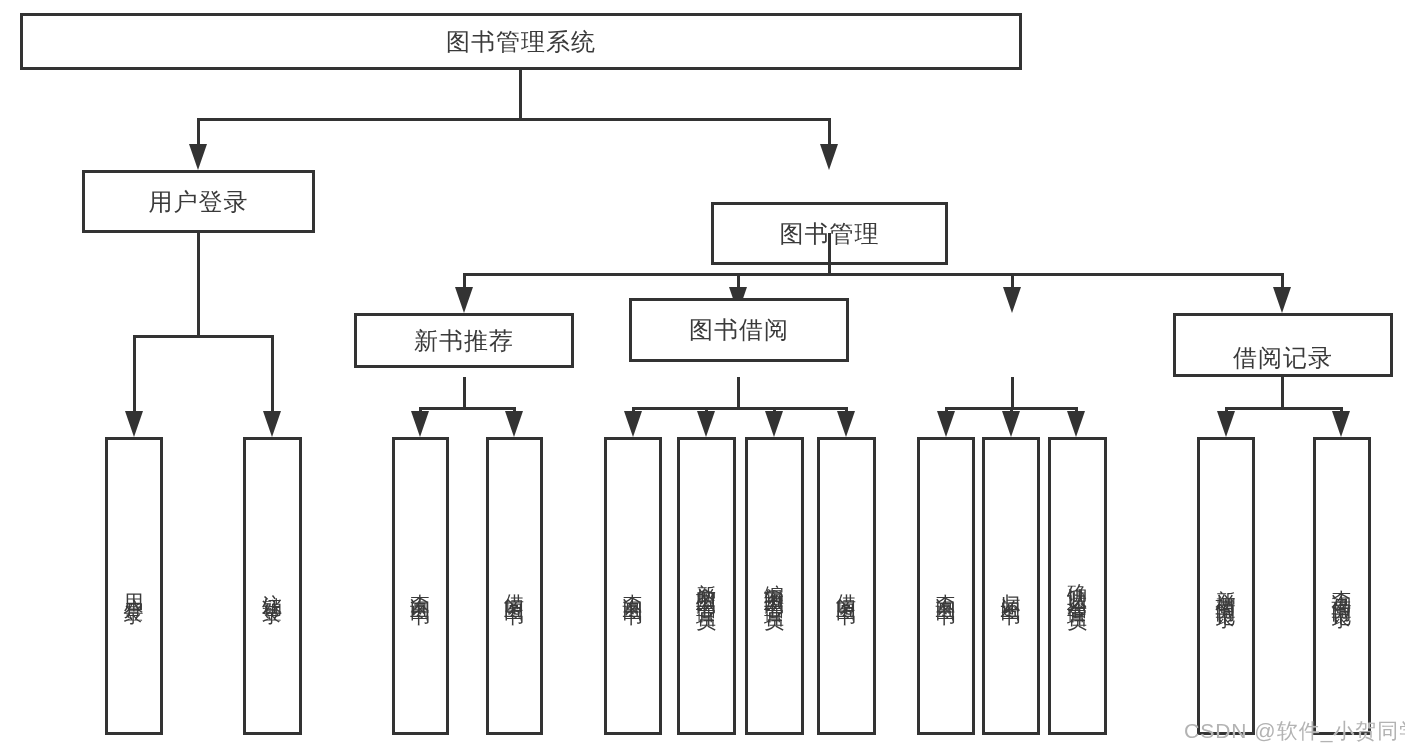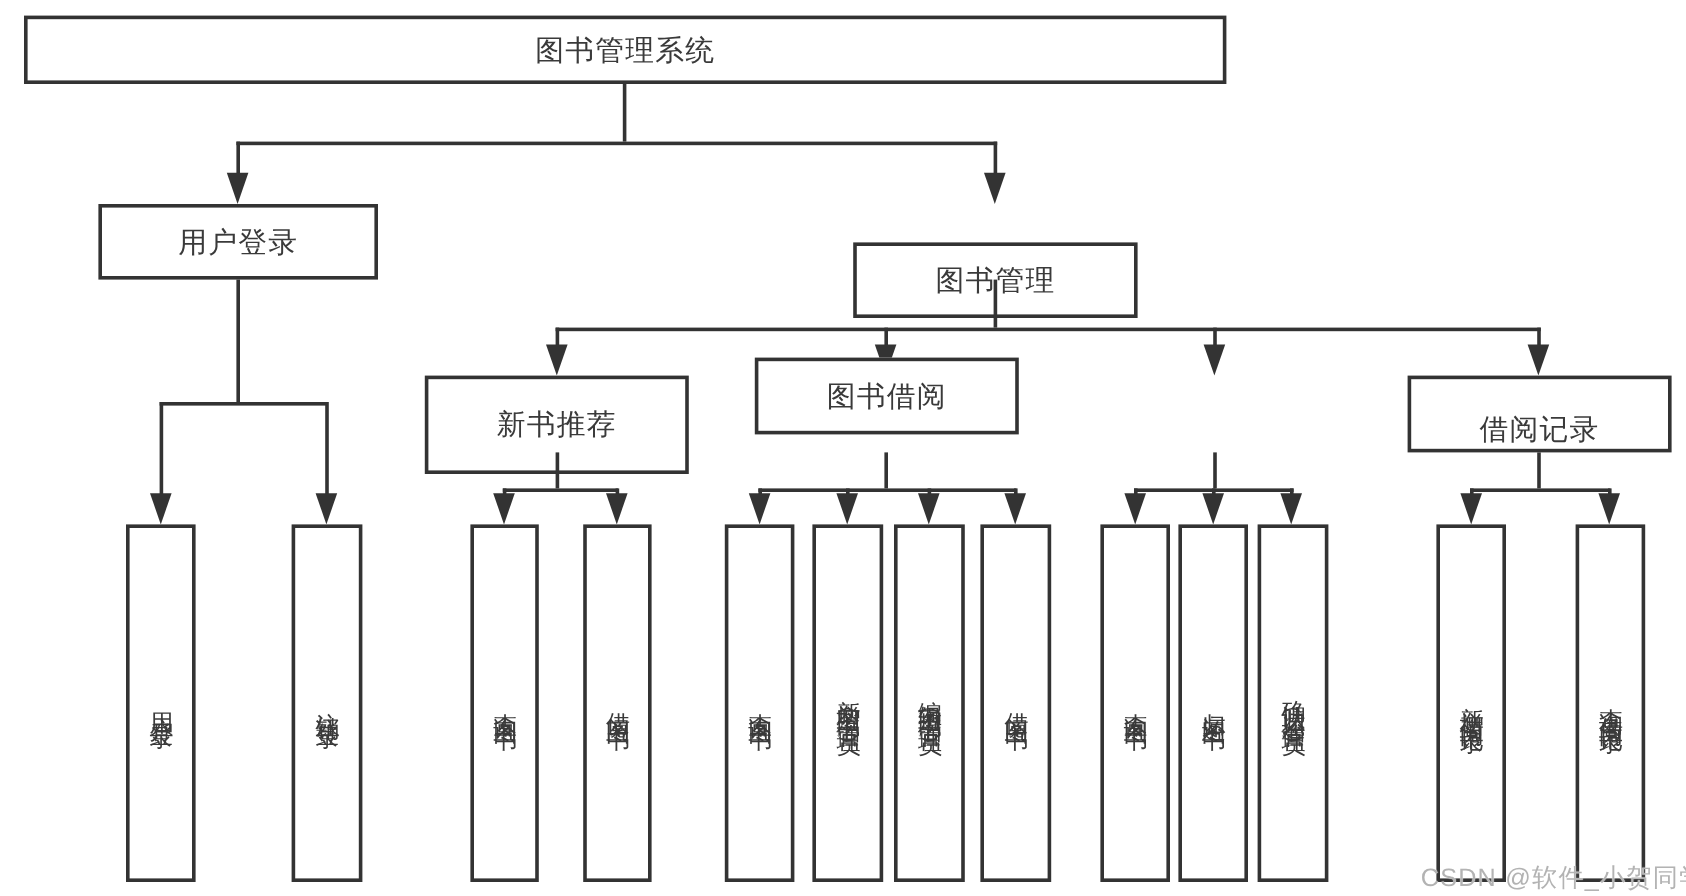--- a/index.html
+++ b/index.html
@@ -91,21 +91,21 @@
     <div class="vline" style="left:463px; top:273px; height:18px;"></div>
     <div class="arrow" style="left:455px; top:287px;"></div>
     <div class="vline" style="left:737px; top:273px; height:18px;"></div>
     <div class="arrow" style="left:729px; top:287px;"></div>
     <div class="vline" style="left:1011px; top:273px; height:18px;"></div>
     <div class="arrow" style="left:1003px; top:287px;"></div>
     <div class="vline" style="left:1281px; top:273px; height:18px;"></div>
     <div class="arrow" style="left:1273px; top:287px;"></div>
   </div>
 
-  <div class="box hbox" style="left:354px; top:313px; width:220px; height:82px;">
+  <div class="box hbox" style="left:354px; top:313px; width:220px; height:55px;">
     <span>新书推荐</span>
   </div>
   <div class="box hbox" style="left:629px; top:298px; width:220px; height:64px;">
     <span>图书借阅</span>
   </div>
   <div class="box hbox" style="left:1173px; top:313px; width:220px; height:64px;align-items:flex-end;">
     <span>借阅记录</span>
   </div>
 
   <div>

